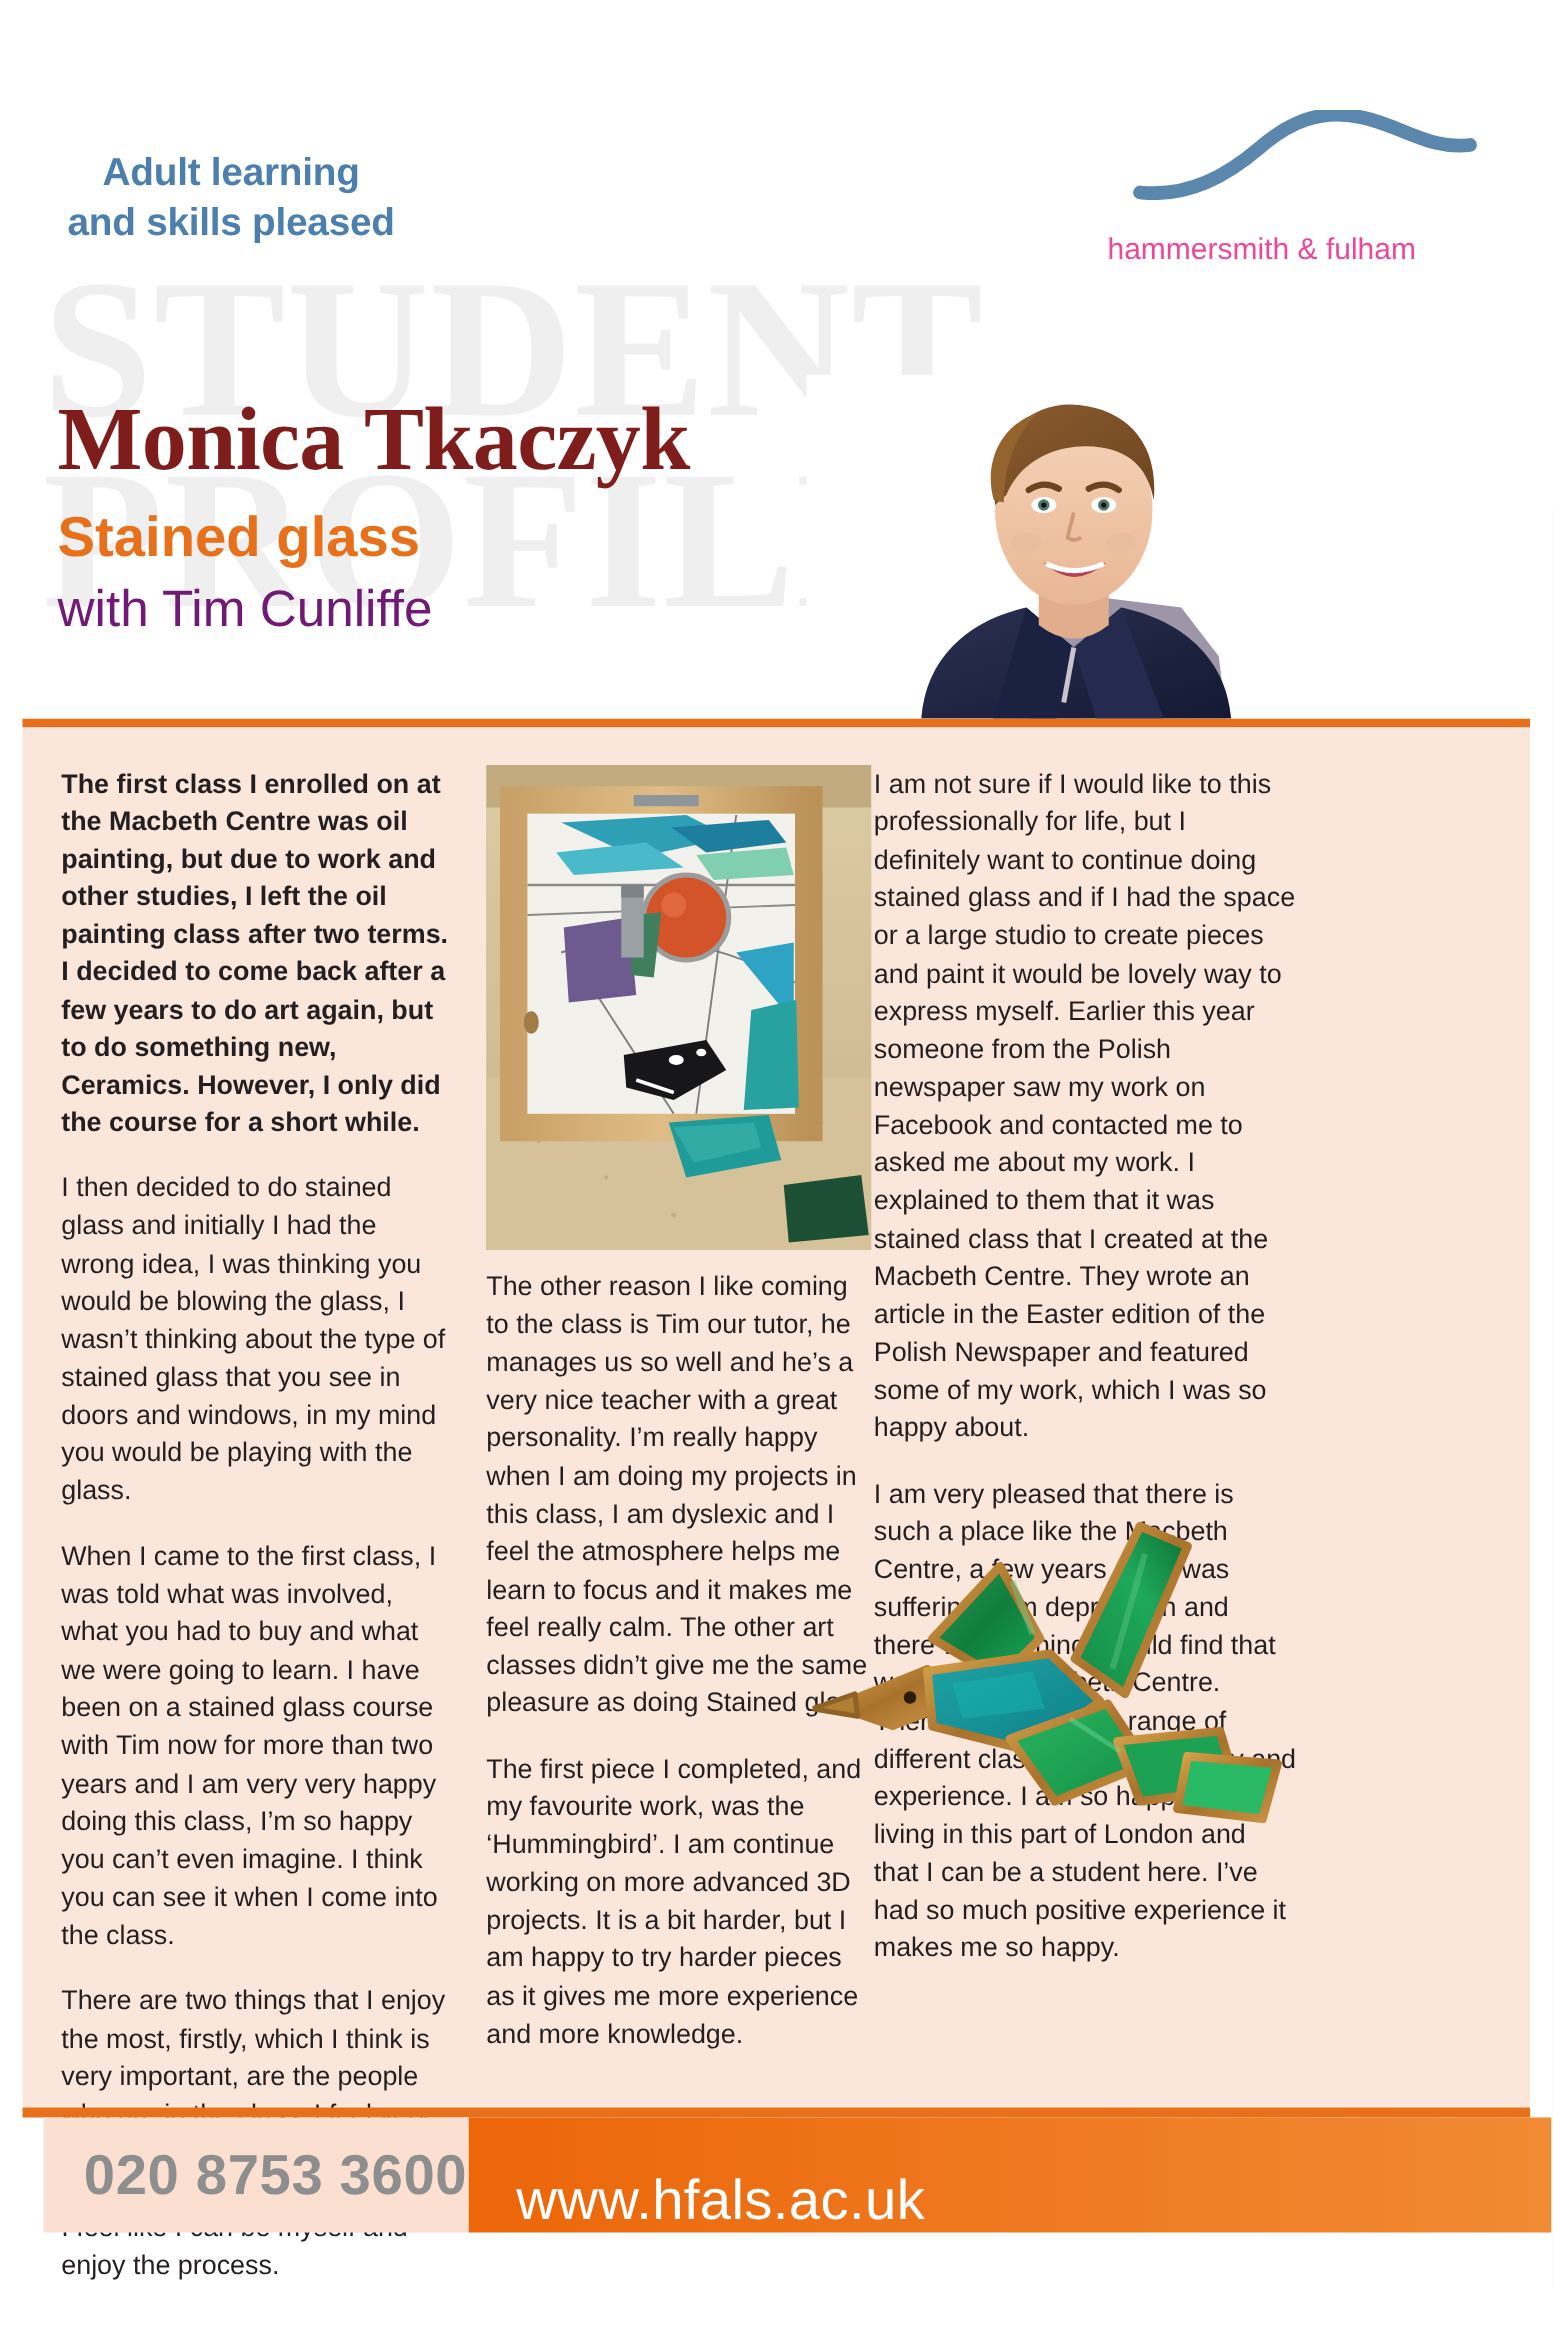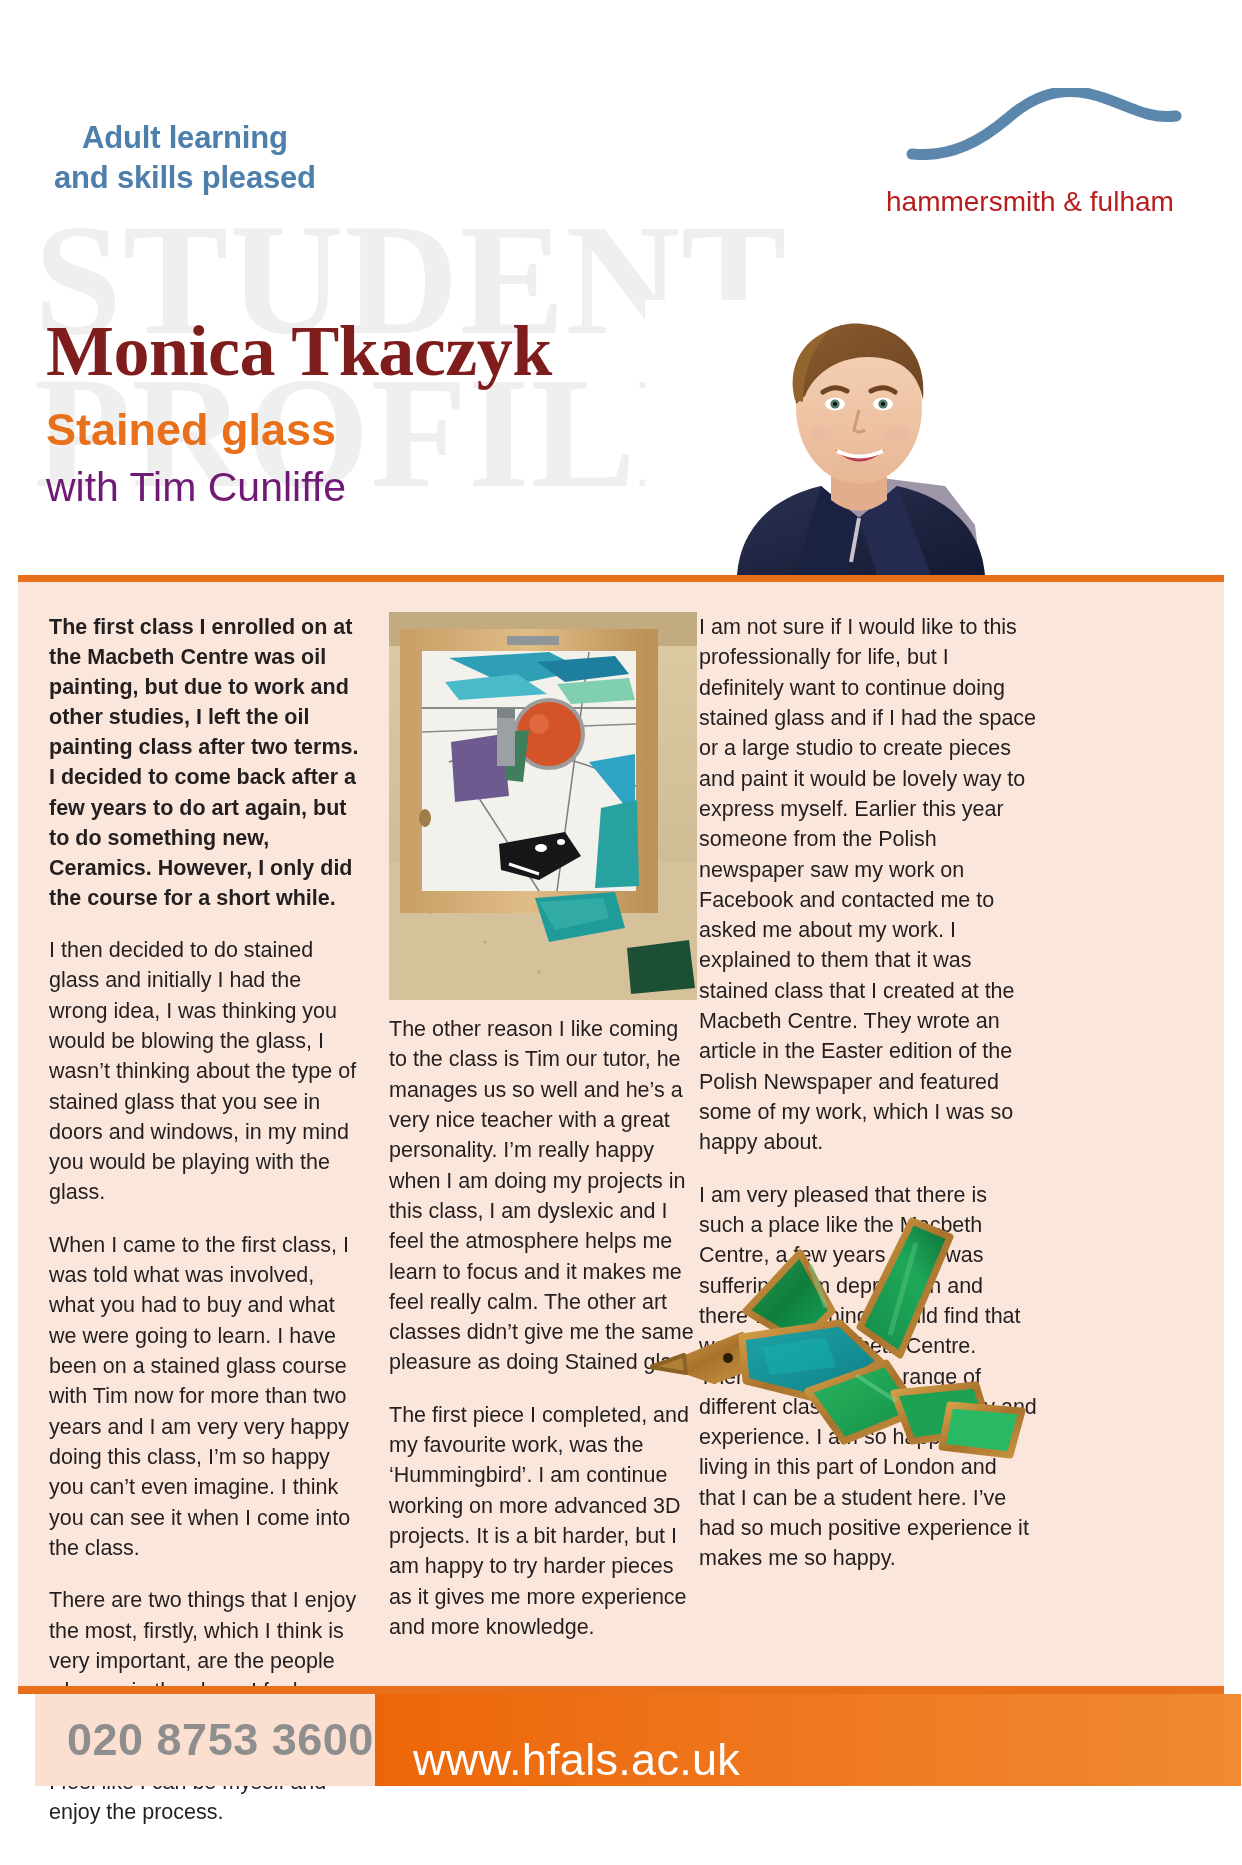--- a/index.html
+++ b/index.html
@@ -67,22 +67,22 @@
     line-height: 1;
     letter-spacing: -1px;
     white-space: nowrap;
   }
   .hf-h, .hf-f { color: #e2001a; }
   .hf-amp { color: #5b87ad; }
   .hf-tagline {
     position: absolute;
     left: 2px;
     top: 98px;
-    font-size: 28px;
-    color: #b91c1c;
+    font-size: 24px;
+    color: #ec4899;
     white-space: nowrap;
   }
 
   
   .title-zone {
     position: absolute;
     left: 0; top: 225px;
     width: 1242px;
     height: 355px;
     overflow: hidden;

